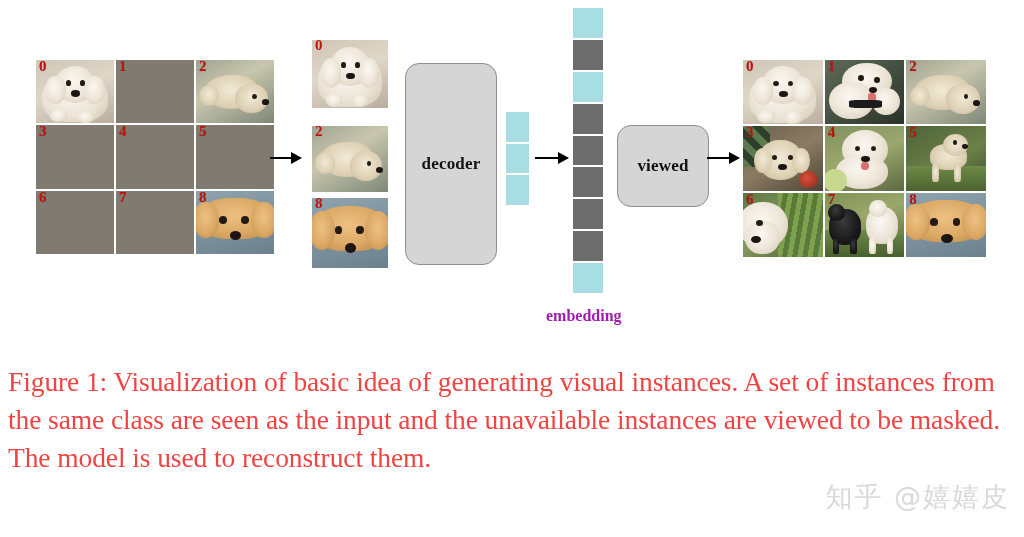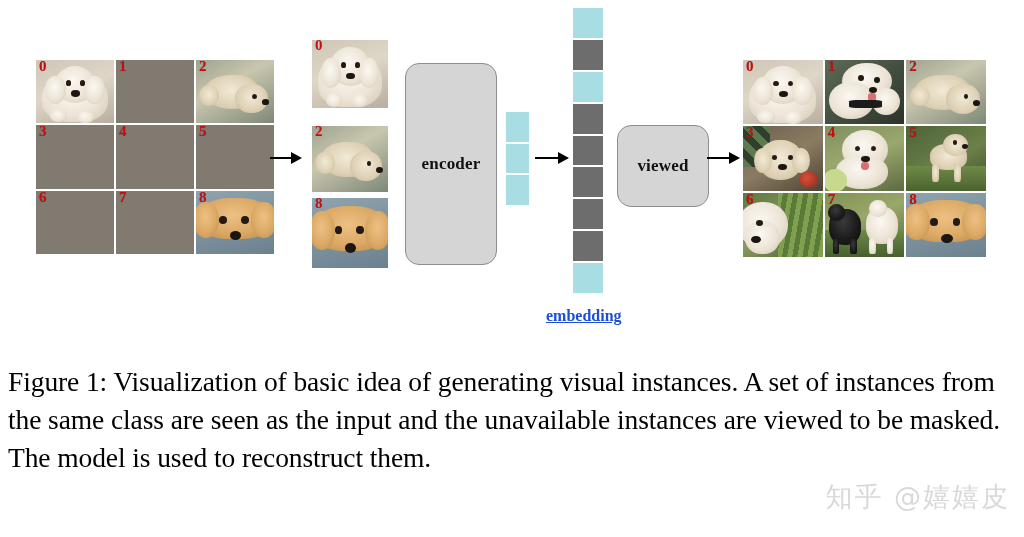--- a/index.html
+++ b/index.html
@@ -94,35 +94,34 @@
     border-left: 11px solid #000;
     flex: 0 0 auto;
   }
 
   
   .emblabel {
     position: absolute;
     font-family: "Liberation Serif", "DejaVu Serif", serif;
     font-weight: bold;
     font-size: 16px;
-    color: #1d4ed8;
+    color: #a21caf;
     white-space: nowrap;
-    text-decoration: underline;
   }
 
   
   .caption {
     position: absolute;
     left: 8px;
     top: 363px;
     width: 1008px;
     font-family: "Liberation Serif", "DejaVu Serif", serif;
     font-size: 27.5px;
     line-height: 38px;
-    color: #000000;
+    color: #ef4444;
     letter-spacing: -0.1px;
   }
 
   
   .watermark {
     position: absolute;
     right: 14px;
     bottom: 22px;
     font-family: "DejaVu Sans", sans-serif;
     font-size: 27px;
@@ -272,21 +271,21 @@
           <div class="dog-part eye" style="left:30%;top:40%;width:10%;height:12%;"></div>
           <div class="dog-part eye" style="left:58%;top:40%;width:10%;height:12%;"></div>
           <div class="dog-part nose" style="left:43%;top:64%;width:15%;height:14%;"></div>
         </div>
       </div>
       <span class="idx">8</span>
     </div>
   </div>
 
 <div class="procbox" style="left:405px; top:63px; width:90px; height:200px;">
-  <span class="lbl">encoder</span>
+  <span class="lbl">decoder</span>
 </div>
 
 <div class="tokcol" id="encTokens" style="left:506px; top:112px; width:23px; height:93px;">
     <div class="tok teal" style="flex: 1 1 0px; margin-bottom: 2px;"></div>
     <div class="tok teal" style="flex: 1 1 0px; margin-bottom: 2px;"></div>
     <div class="tok teal" style="flex: 1 1 0px; margin-bottom: 0px;"></div>
   </div>
 
 <div class="arrow" style="left:535px; top:152px; width:34px;">
   <div class="shaft"></div>

